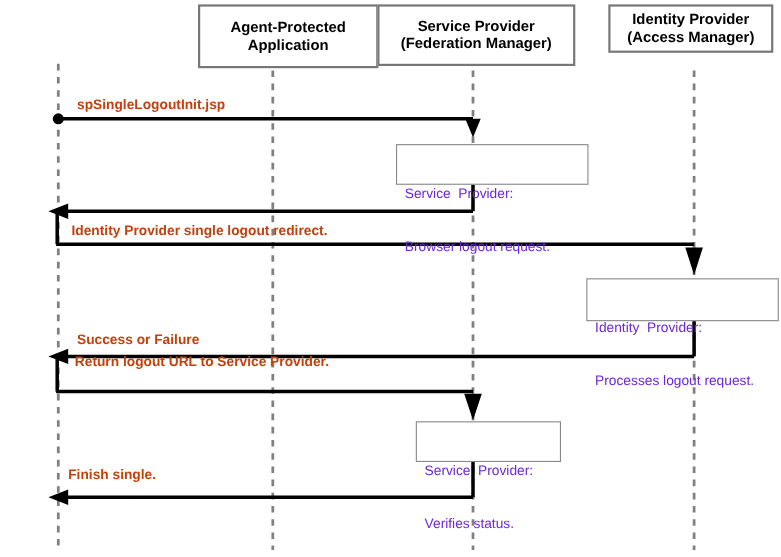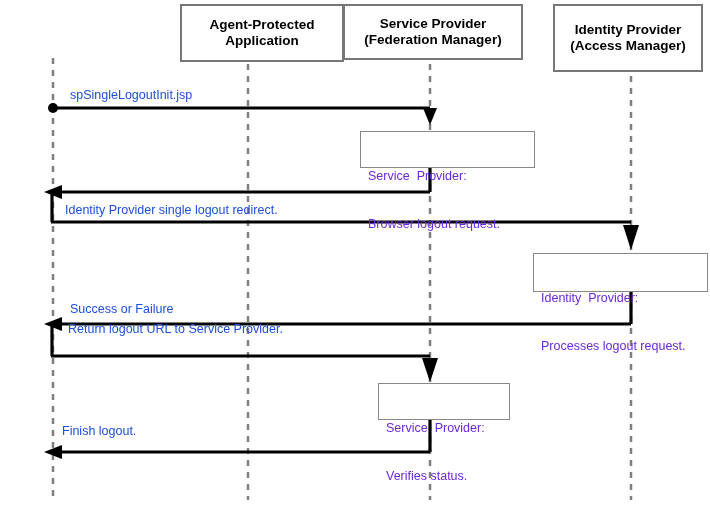--- a/index.html
+++ b/index.html
@@ -46,22 +46,23 @@
     padding: 4px 6px 4px 7px;
     font-size: 12.5px;
     line-height: 16px;
     color: #6d28d9;
     white-space: pre;
   }
   .msg-label {
     position: absolute;
     font-size: 12.5px;
     line-height: 14px;
-    color: #1d4ed8;
+    color: #c2410c;
     white-space: pre;
+    font-weight: bold;
   }
 </style>
 </head>
 <body>
 
 <div id="diagram">
 
   <svg class="layer" viewBox="0 0 710 506">
 
     <g stroke="#808080" stroke-width="2.5" stroke-dasharray="6 6" fill="none">
@@ -107,36 +108,36 @@
     </div>
   </div>
 
   <div class="participant-box" style="left:343px; top:4px; width:180px; height:56px;">
     <div>
       <span>Service Provider</span><br>
       <span>(Federation Manager)</span>
     </div>
   </div>
 
-  <div class="participant-box" style="left:553px; top:4px; width:150px; height:68px;">
+  <div class="participant-box" style="left:553px; top:4px; width:150px; height:44px;">
     <div>
       <span>Identity Provider</span><br>
       <span>(Access Manager)</span>
     </div>
   </div>
 
   <div class="msg-label" style="left:70px; top:88px;">spSingleLogoutInit.jsp</div>
 
   <div class="msg-label" style="left:65px; top:203px;">Identity Provider single logout redirect.</div>
 
   <div class="msg-label" style="left:70px; top:302px;">Success or Failure</div>
 
   <div class="msg-label" style="left:68px; top:322px;">Return logout URL to Service Provider.</div>
 
-  <div class="msg-label" style="left:62px; top:424px;">Finish logout.</div>
+  <div class="msg-label" style="left:62px; top:424px;">Finish single.</div>
 
   <div class="note-box" style="left:360px; top:131px; width:175px; height:37px;">
     <div>Service  Provider:</div>
     <div>Browser logout request.</div>
   </div>
 
   <div class="note-box" style="left:533px; top:253px; width:175px; height:39px;">
     <div>Identity  Provider:</div>
     <div>Processes logout request.</div>
   </div>

